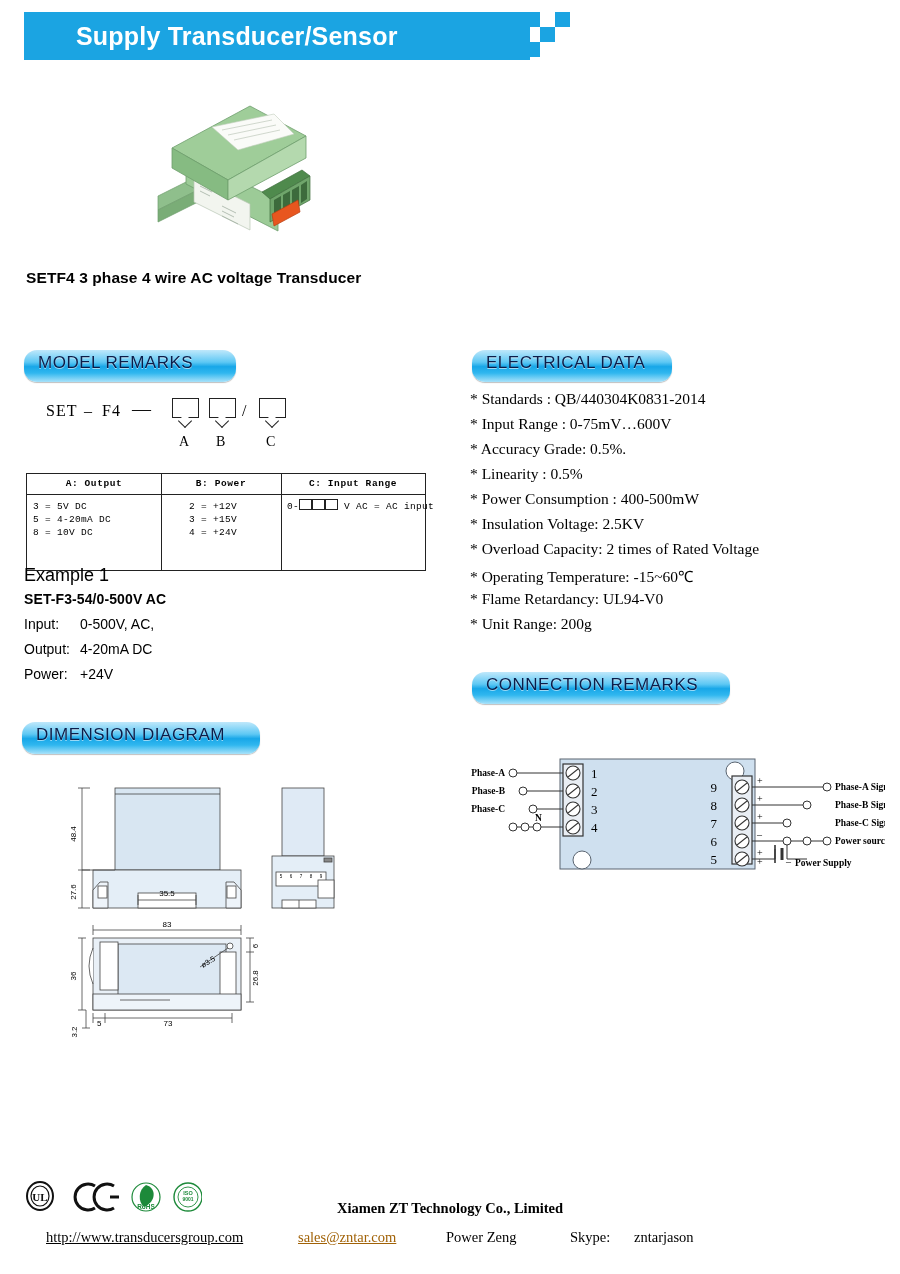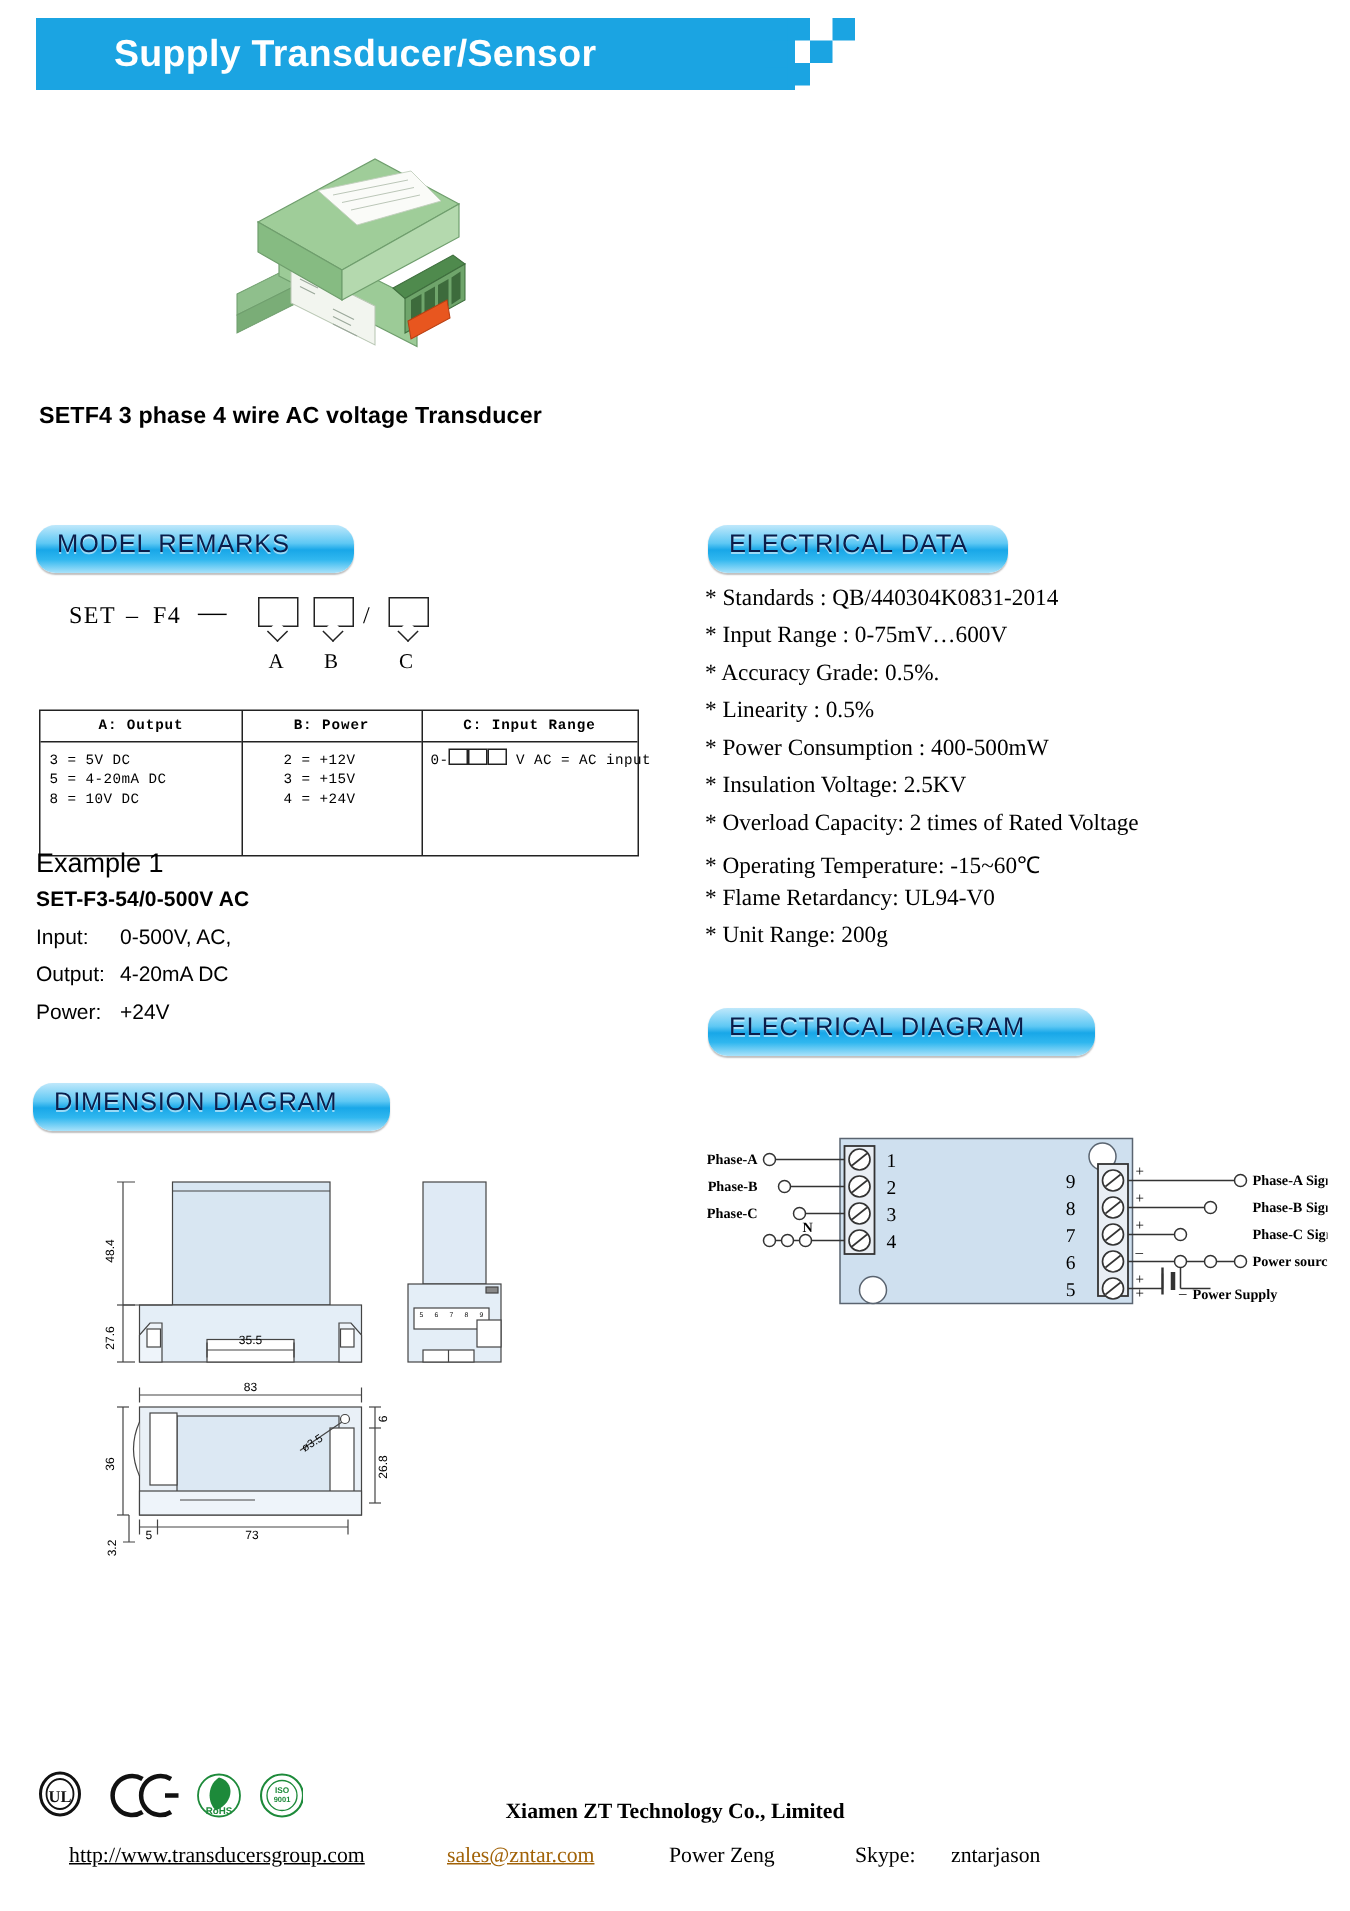--- a/index.html
+++ b/index.html
@@ -182,21 +182,21 @@
     <div>* Linearity : 0.5%</div>
     <div>* Power Consumption : 400-500mW</div>
     <div>* Insulation Voltage: 2.5KV</div>
     <div>* Overload Capacity: 2 times of Rated Voltage</div>
     <div>* Operating Temperature: -15~60℃</div>
     <div>* Flame Retardancy: UL94-V0</div>
     <div>* Unit Range: 200g</div>
   </div>
 
 <div class="pill" style="left:472px;top:672px;width:258px;">
-  <span>ELECTRICAL DIAGRAM</span>
+  <span>CONNECTION REMARKS</span>
 </div>
 
 <div class="svgbox" style="left:455px;top:745px;width:430px;height:140px;">
   <svg width="430" height="140" viewBox="0 0 430 140" font-family="Liberation Serif, serif">
 
     <rect x="105" y="14" width="195" height="110" fill="#cfe0ef" stroke="#5a6470" stroke-width="1"></rect>
     <circle cx="127" cy="115" r="9" fill="#fff" stroke="#5a6470" stroke-width="1"></circle>
     <circle cx="280" cy="26" r="9" fill="#fff" stroke="#5a6470" stroke-width="1"></circle>
 
     <rect x="108" y="19" width="20" height="72" fill="#e9eef4" stroke="#333" stroke-width="1.2"></rect>

